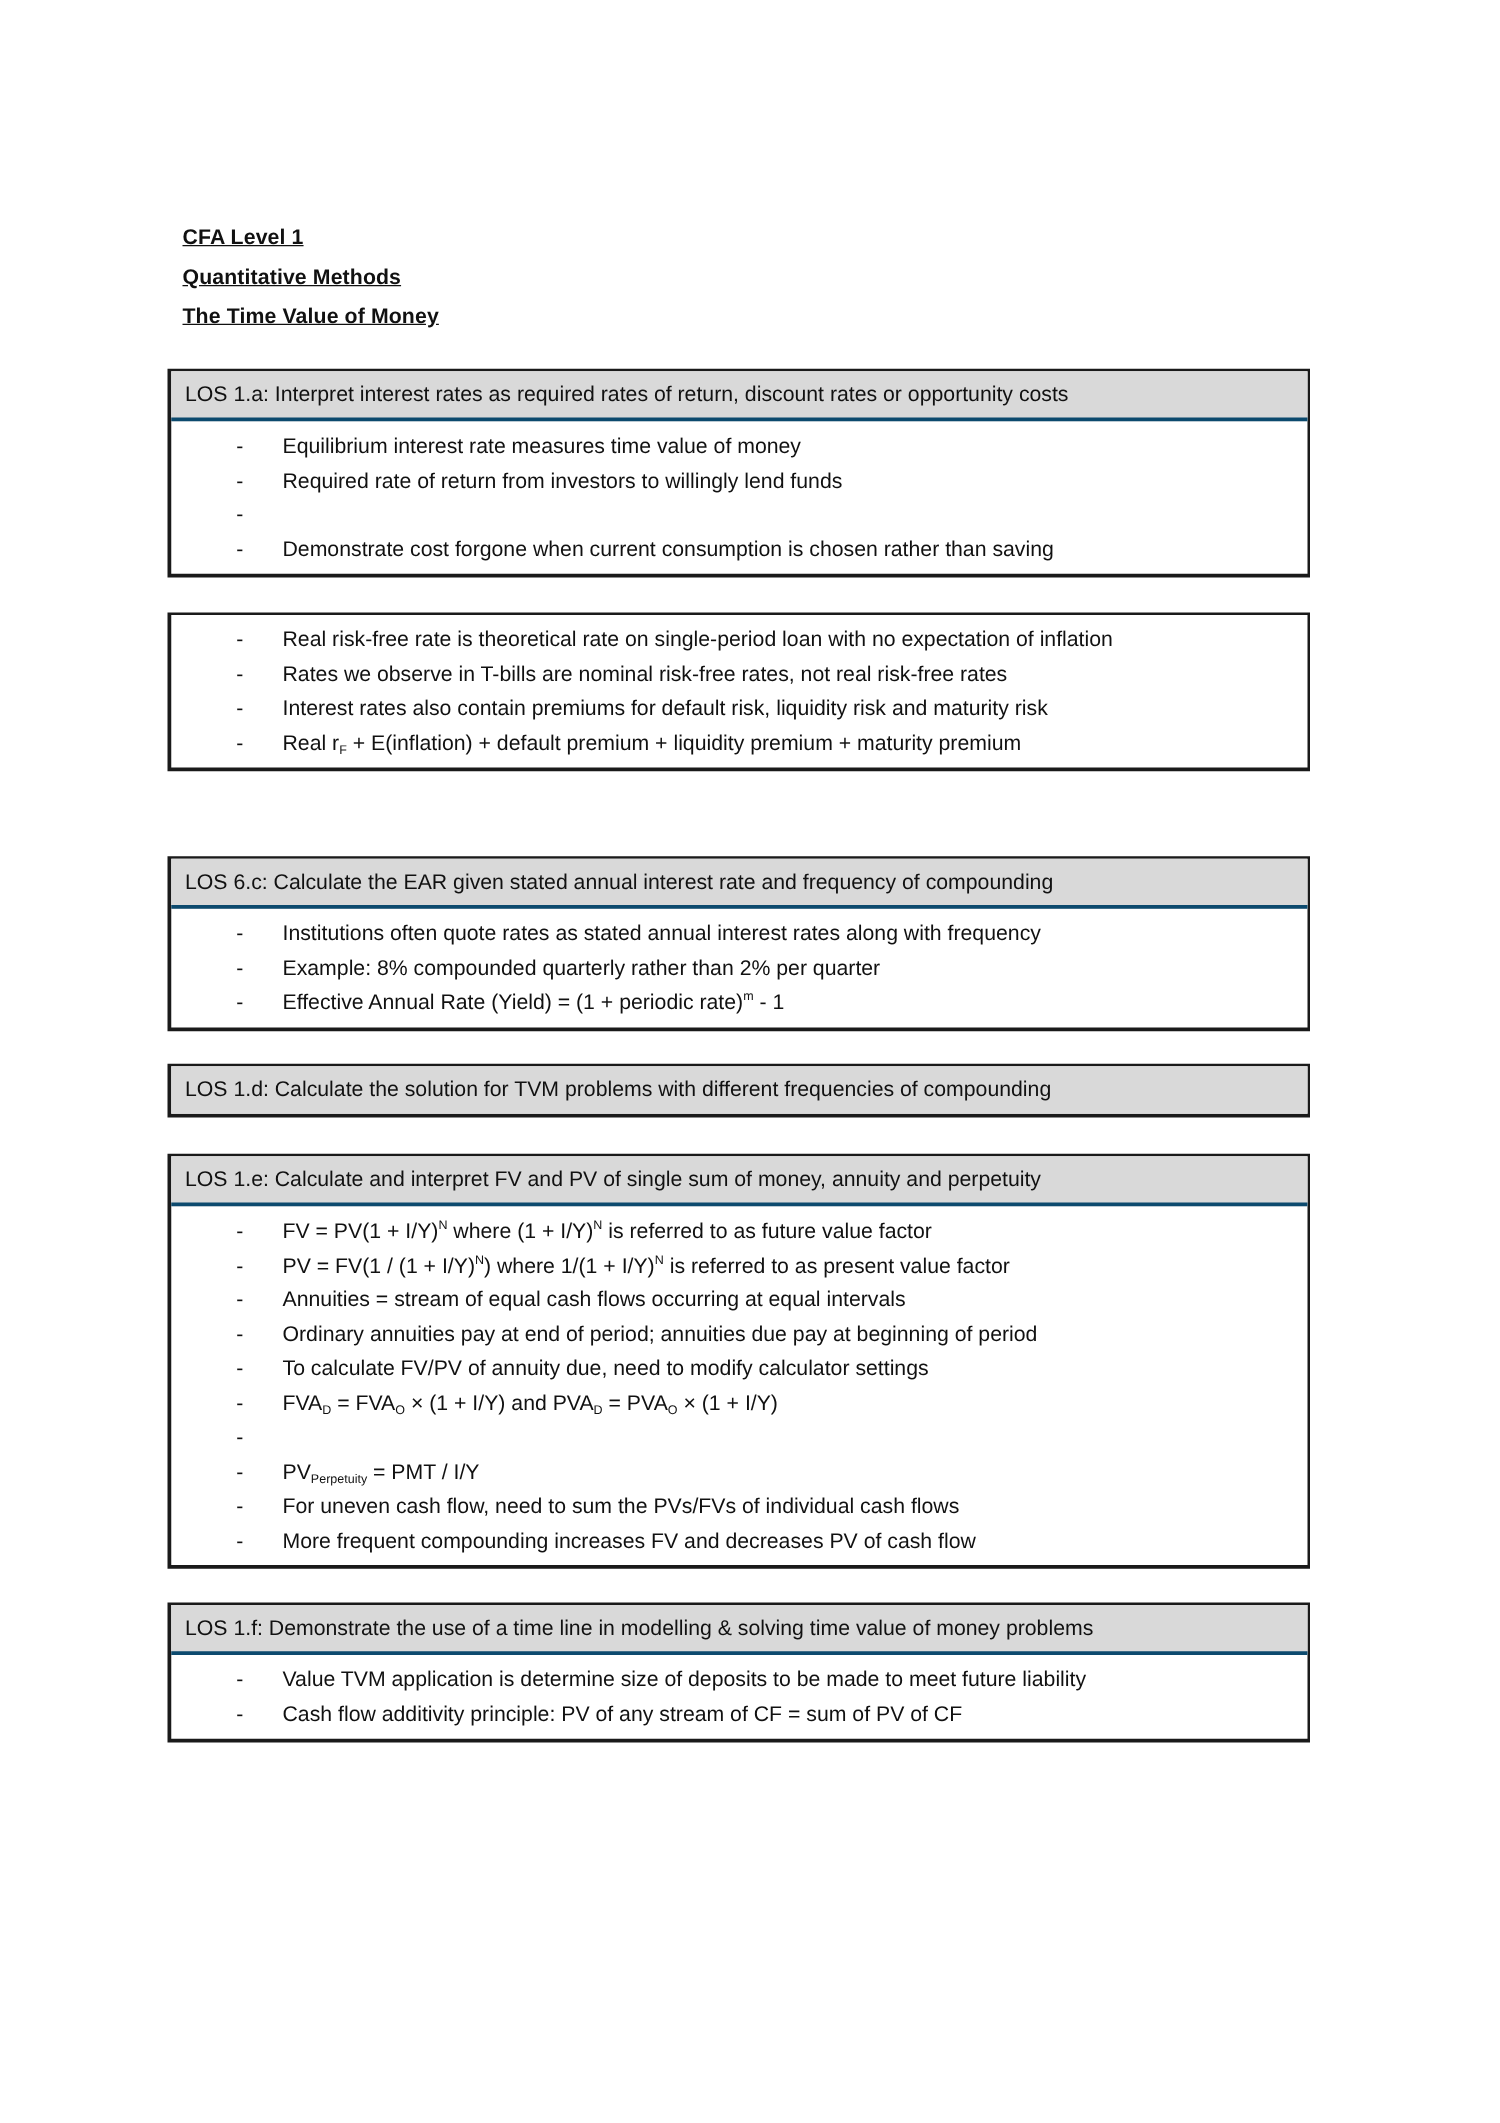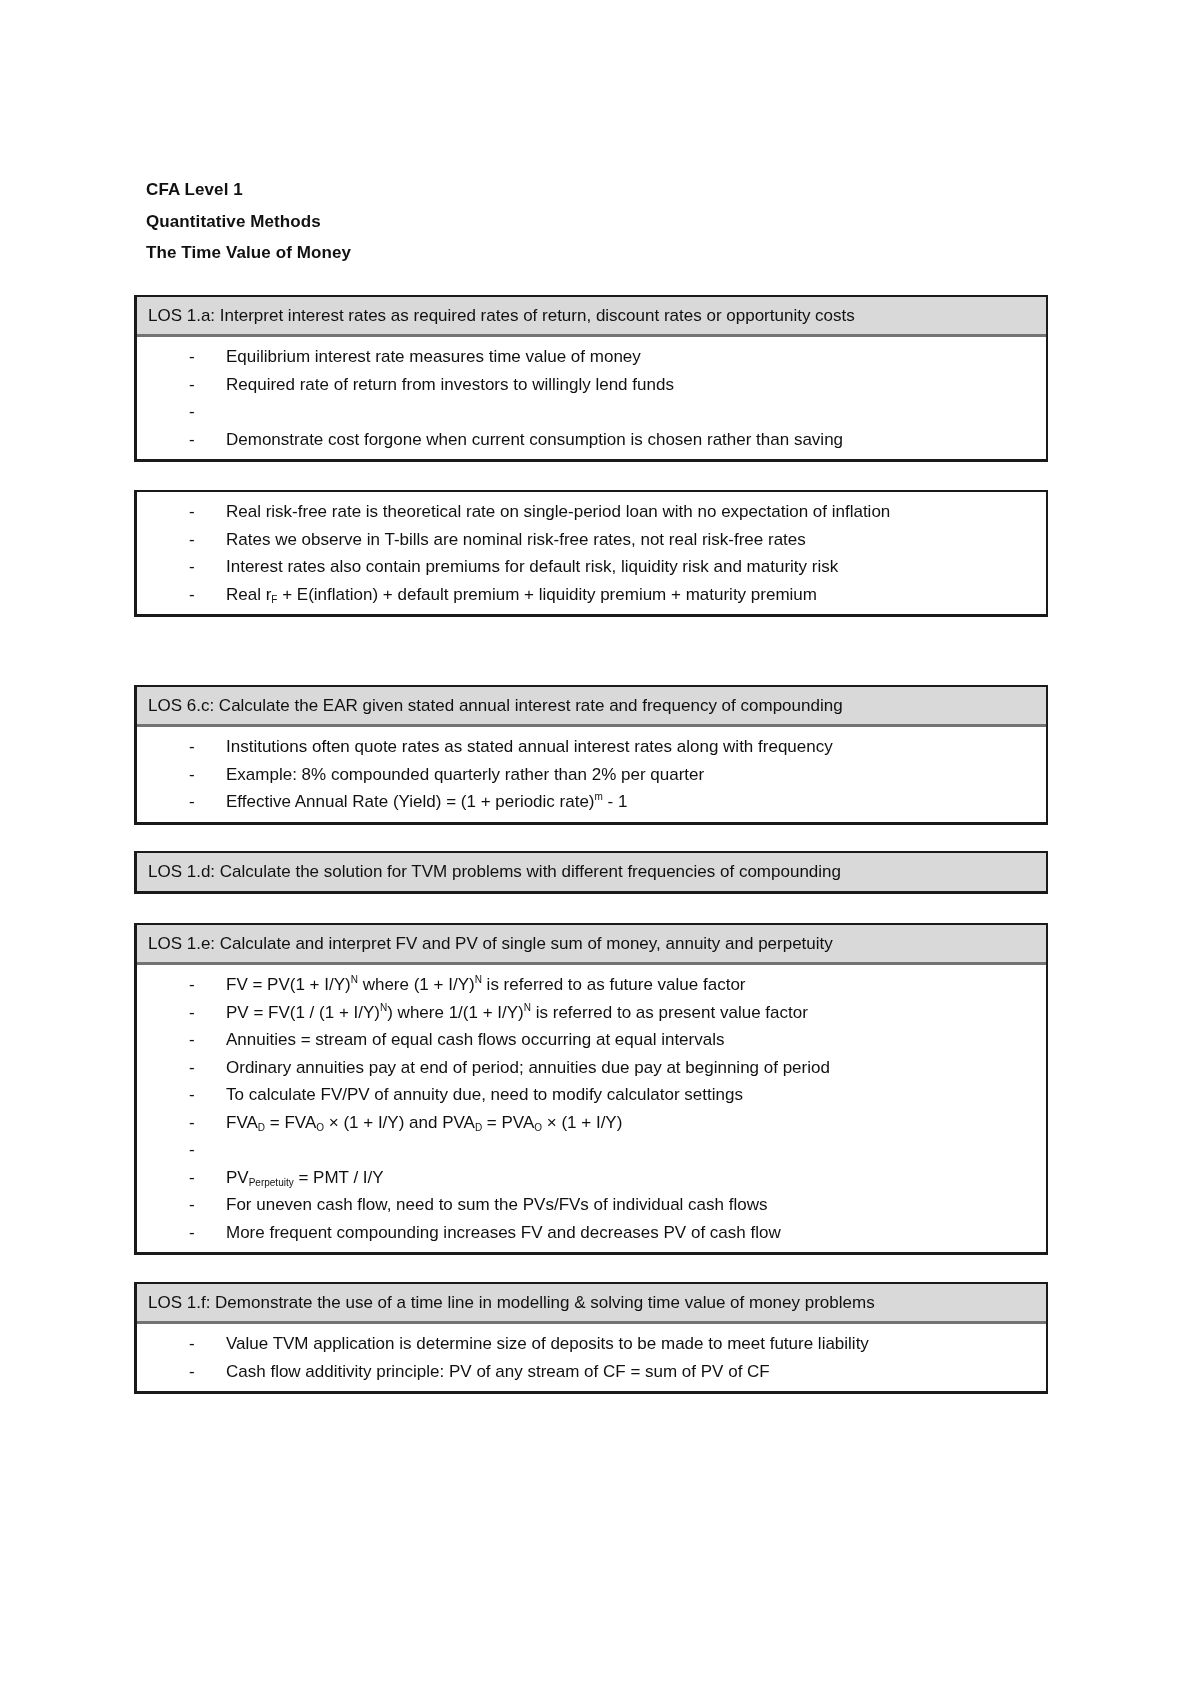--- a/index.html
+++ b/index.html
@@ -3,33 +3,33 @@
   <meta charset="utf-8">
   <style>
     html, body { margin: 0; padding: 0; background: #ffffff; }
     body {
       width: 1200px; height: 1698px; position: relative; overflow: hidden;
       font-family: "Liberation Sans", "DejaVu Sans", sans-serif;
       color: #111111;
     }
     .titles { position: absolute; left: 146px; top: 174px; }
     .title-line {
-      font-size: 17px; font-weight: bold; 
+      font-size: 17px; font-weight: bold; text-decoration: underline;
       line-height: 31.5px; height: 31.5px; white-space: nowrap;
       letter-spacing: 0.1px;
     }
     .los-box {
       position: absolute; left: 134px; width: 914px;
       border: 2px solid #1a1a1a; box-sizing: border-box;
       border-right-width: 2px; border-left-width: 3px; border-bottom-width: 3px;
       background: #fff;
     }
     .los-header {
       background: #d9d9d9; height: 40px; box-sizing: border-box;
-      border-bottom: 3px solid #737373;
+      border-bottom: 3px solid #0c4a6e;
       padding: 0 0 0 11px; font-size: 17px; line-height: 38px; white-space: nowrap;
       overflow: hidden;
     }
     .los-box.no-body .los-header { border-bottom: none; height: 38px; }
     .los-body { padding: 6px 0 6px 0; }
     .bullet {
       position: relative; height: 27.5px; line-height: 27.5px;
       font-size: 17px; white-space: nowrap;
     }
     .bullet .dash { position: absolute; left: 52px; }

